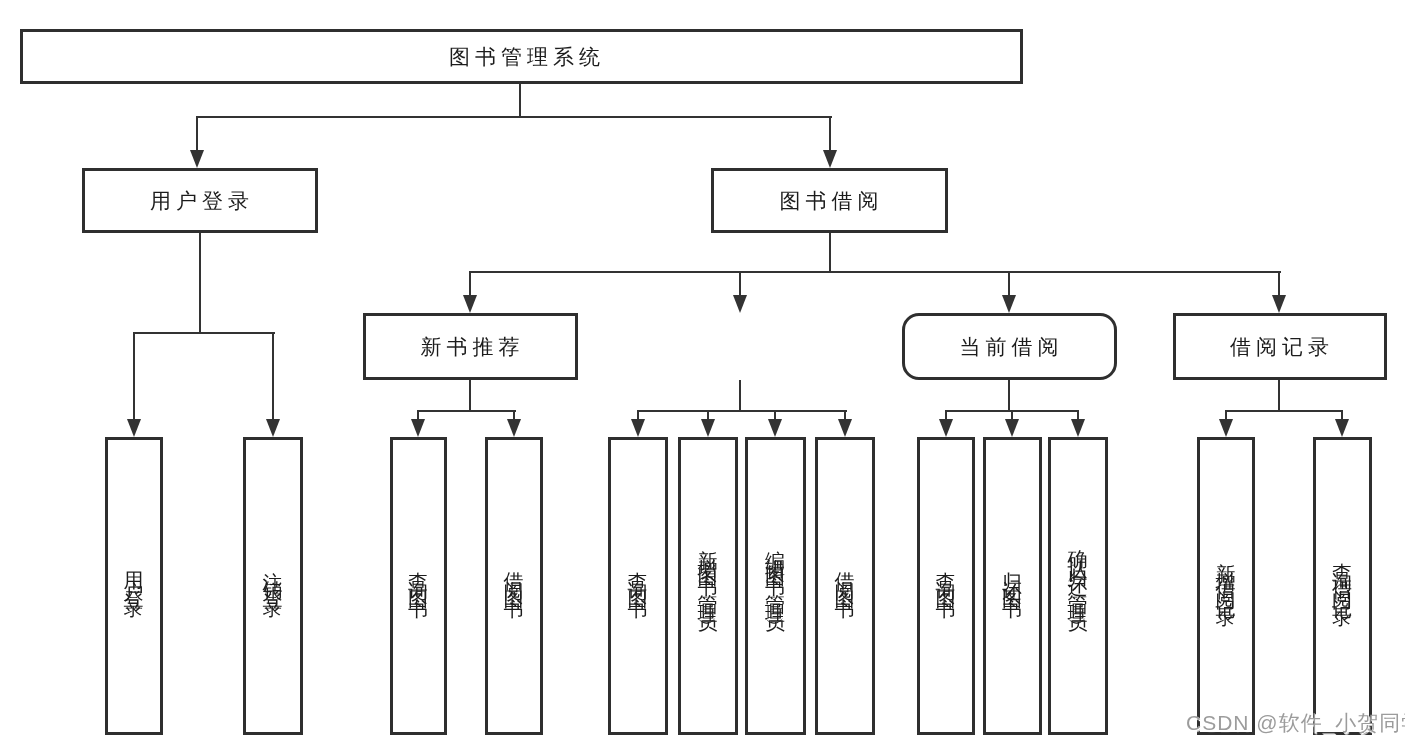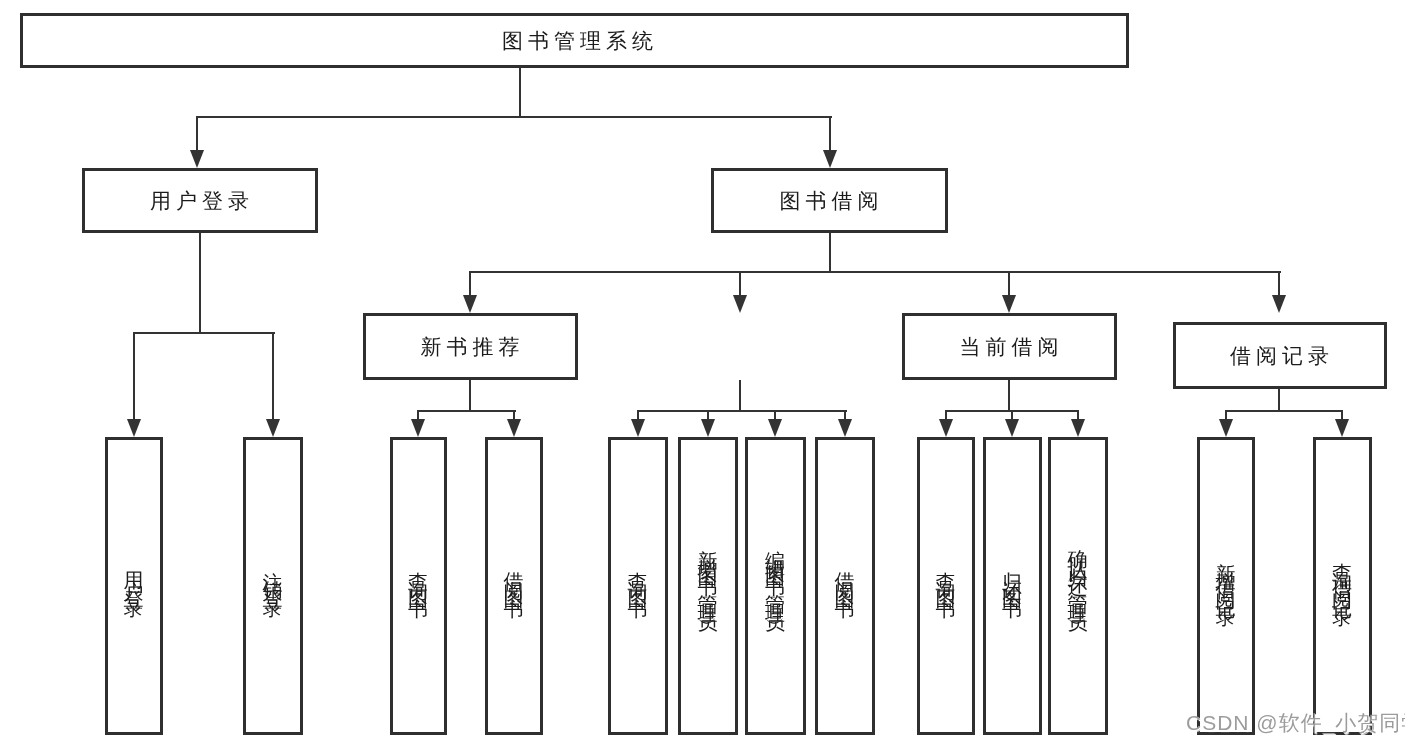--- a/index.html
+++ b/index.html
@@ -91,38 +91,38 @@
   <div class="arr" style="left:939px;top:419px;"></div>
   <div class="vl" style="left:1011px;top:410px;height:11px;"></div>
   <div class="arr" style="left:1005px;top:419px;"></div>
   <div class="vl" style="left:1077px;top:410px;height:11px;"></div>
   <div class="arr" style="left:1071px;top:419px;"></div>
   <div class="vl" style="left:1225px;top:410px;height:11px;"></div>
   <div class="arr" style="left:1219px;top:419px;"></div>
   <div class="vl" style="left:1341px;top:410px;height:11px;"></div>
   <div class="arr" style="left:1335px;top:419px;"></div>
 
-  <div class="box h" style="left:20px;top:13px;width:1109px;height:55px;padding-left:7px;">
+  <div class="box h" style="left:20px;top:29px;width:1003px;height:55px;padding-left:7px;">
     <span class="lbl">图书管理系统</span>
   </div>
 
   <div class="box h" style="left:82px;top:168px;width:236px;height:65px;">
     <span class="lbl">用户登录</span>
   </div>
   <div class="box h" style="left:711px;top:168px;width:237px;height:65px;">
     <span class="lbl">图书借阅</span>
   </div>
 
   <div class="box h" style="left:363px;top:313px;width:215px;height:67px;">
     <span class="lbl">新书推荐</span>
   </div>
-  <div class="box h" style="left:902px;top:313px;width:215px;height:67px;">
+  <div class="box h" style="left:902px;top:313px;width:215px;height:67px;border-radius:17px;">
     <span class="lbl">当前借阅</span>
   </div>
-  <div class="box h" style="left:1173px;top:322px;width:214px;height:67px;">
+  <div class="box h" style="left:1173px;top:313px;width:214px;height:67px;">
     <span class="lbl">借阅记录</span>
   </div>
 
   <div class="box v" style="left:105px;top:437px;width:58px;height:298px;">
     <span class="vtext">用户登录</span>
   </div>
   <div class="box v" style="left:243px;top:437px;width:60px;height:298px;">
     <span class="vtext">注销登录</span>
   </div>
 

